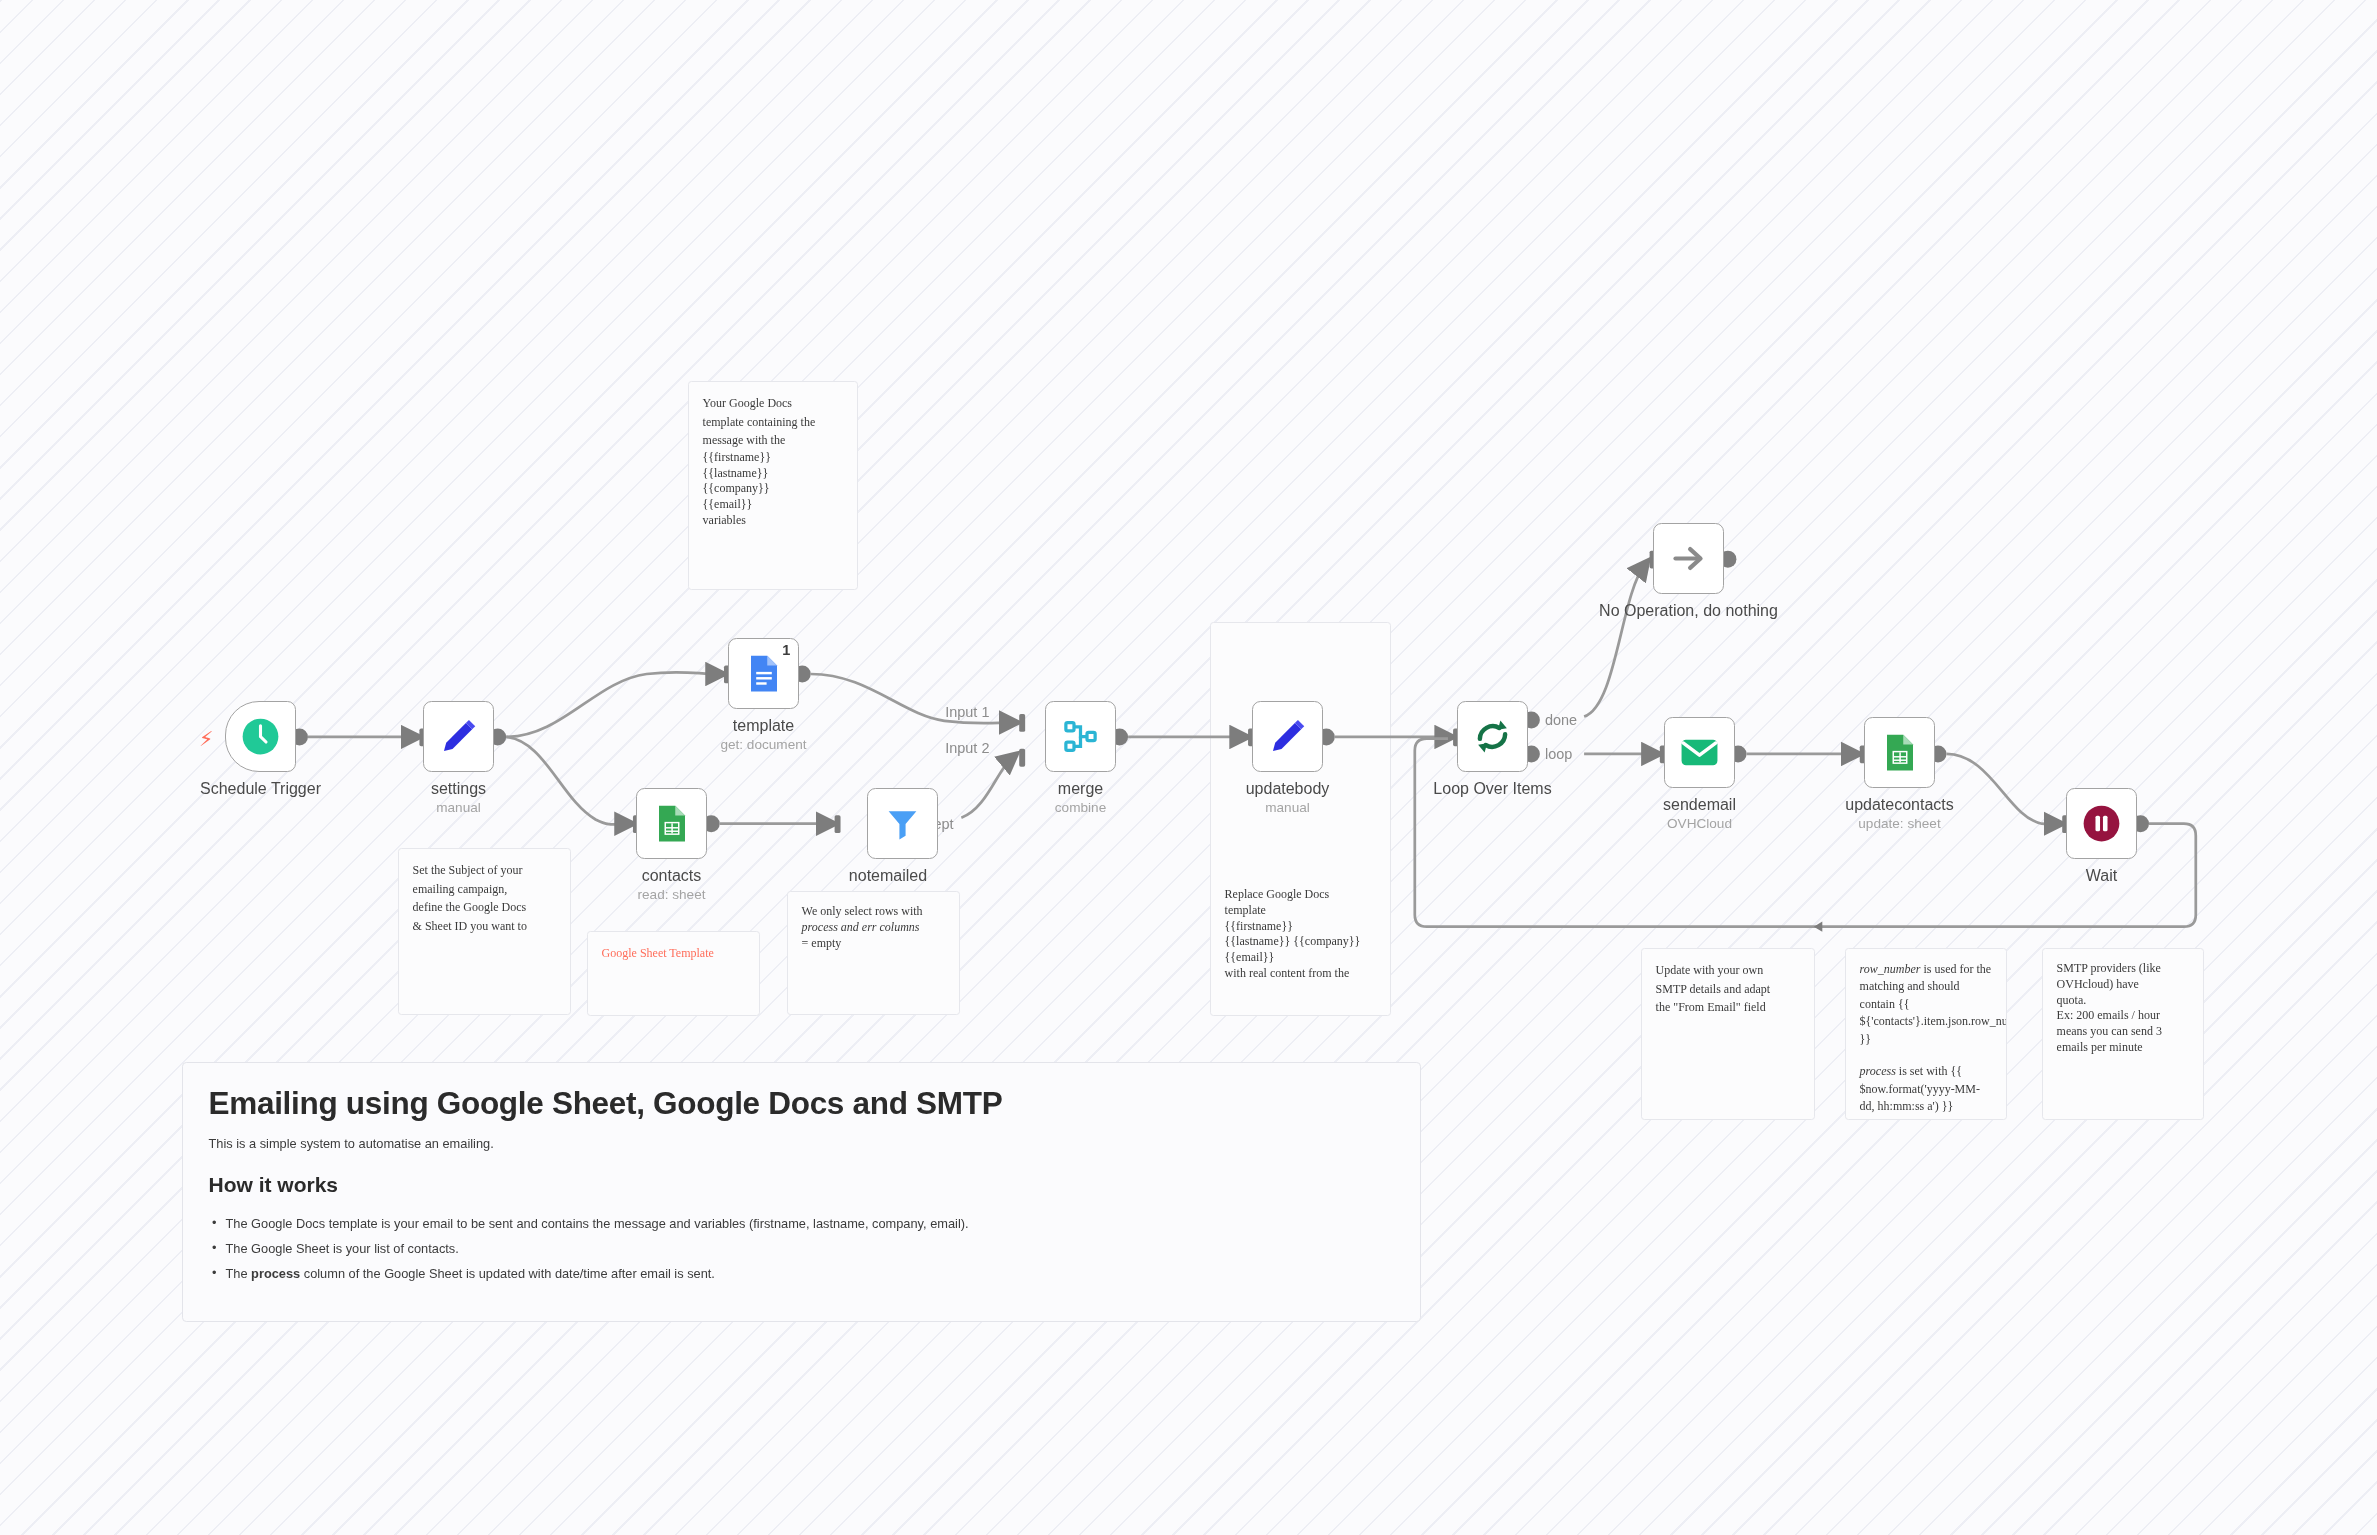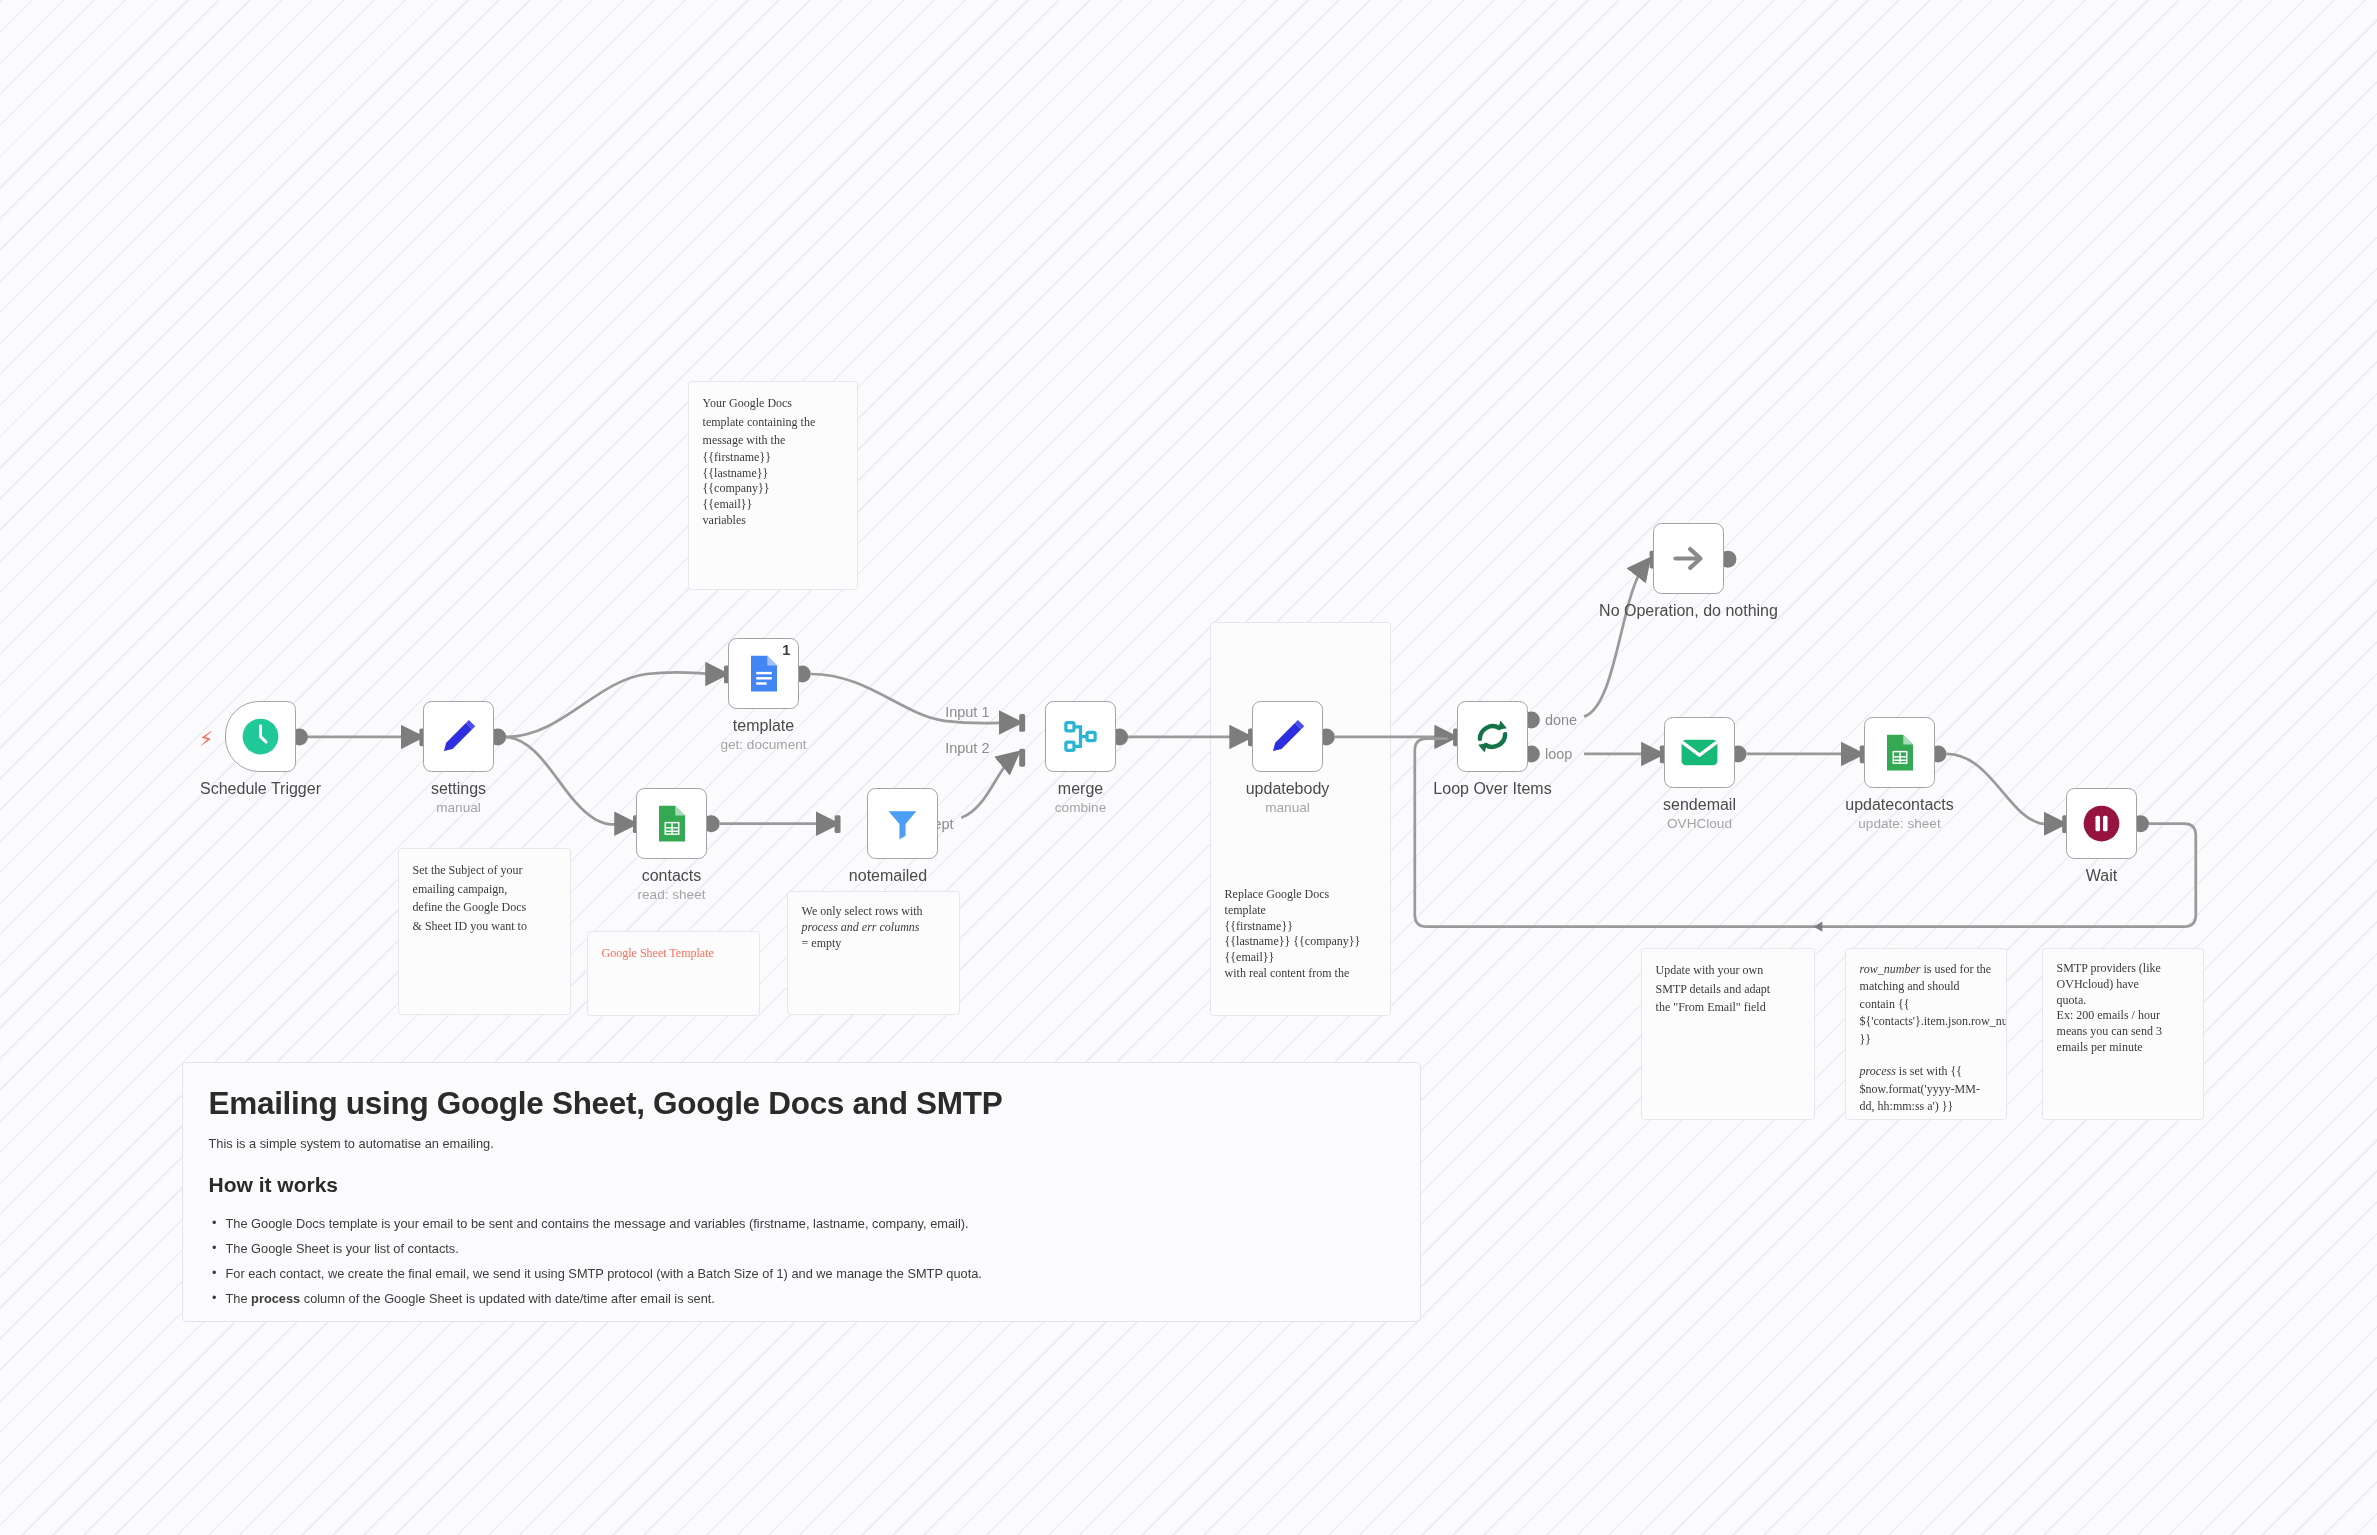--- a/index.html
+++ b/index.html
@@ -495,19 +495,18 @@
     </div>
   </div>
 
   <div id="doc-panel">
     <div id="doc-title">Emailing using Google Sheet, Google Docs and SMTP</div>
     <div id="doc-lead">This is a simple system to automatise an emailing.</div>
     <div id="doc-h2">How it works</div>
     <ul id="doc-list">
       <li><span>The Google Docs template is your email to be sent and contains the message and variables (firstname, lastname, company, email).</span></li>
       <li><span>The Google Sheet is your list of contacts.</span></li>
-      <li><span>For each contact, we create the final email, we send it using SMTP protocol (with a Batch Size of 1) and we manage the SMTP quota.</span></li>
       <li><span>The </span><b>process</b><span> column of the Google Sheet is updated with date/time after email is sent.</span></li>
     </ul>
   </div>
 
 </div>
 
 
 </body></html>

